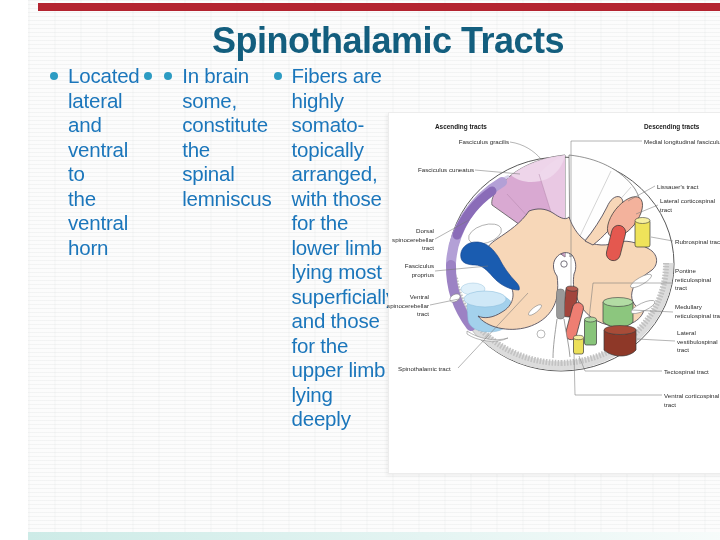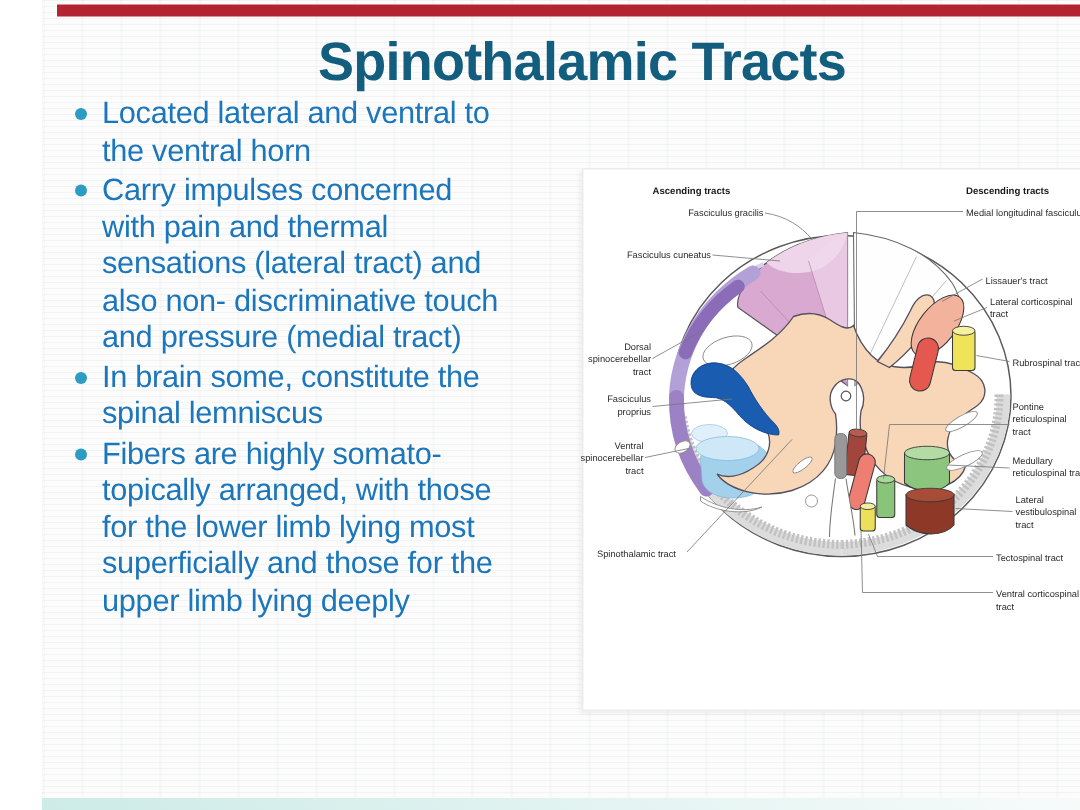--- a/index.html
+++ b/index.html
@@ -13,21 +13,21 @@
     margin-left: 28px;
   }
   .top-stripe { position:absolute; left:10px; top:3px; width:686px; height:8px; background:#b42430; }
   .corner-block { position:absolute; right:0; top:0; width:22px; height:34px; background:#8c2026; }
   .bottom-bar { position:absolute; left:0; bottom:0; width:100%; height:8px;
     background:linear-gradient(90deg,#cdebe7 0%, #e4f4f2 55%, #f8fcfb 100%); }
   .title {
     position:absolute; left:0; top:20px; width:720px; text-align:center;
     font-size:36px; font-weight:800; color:#135e7e; letter-spacing:-0.5px;
   }
-  .bullets { position:absolute; left:22px; top:64px; width:346px; display:flex; flex-direction:column; gap:2px; }
+  .bullets { position:absolute; left:22px; top:64px; width:346px; display:flex; flex-direction:row; gap:2px; }
   .bullet-item { display:flex; }
   .dot { flex:0 0 8px; width:8px; height:8px; border-radius:50%; background:#2d9cc3; margin:8px 10px 0 0; }
   .bullet-text { font-size:20.5px; line-height:24.5px; color:#1b76bb; white-space:pre-line; letter-spacing:-0.2px; }
   .diagram {
     position:absolute; left:360px; top:112px; width:344px; height:360px;
     background:#ffffff; border:1px solid #ececec; box-shadow:-2px 2px 3px rgba(0,0,0,0.05);
   }
   .diagram svg { display:block; overflow:visible; }
   .diagram text { font-family:"Liberation Sans",sans-serif; font-size:6.2px; fill:#2b2b2b; }
   .diagram text.hdr { font-weight:bold; fill:#1a1a1a; font-size:6.4px; }
@@ -46,25 +46,20 @@
   <div class="title">Spinothalamic Tracts</div>
 
   <div class="bullets">
     <div class="bullet-item">
       <span class="dot"></span>
       <div class="bullet-text">Located lateral and ventral to
 the ventral horn</div>
     </div>
     <div class="bullet-item">
       <span class="dot"></span>
-      <div class="bullet-text">Carry impulses concerned
-with pain and thermal
-sensations (lateral tract) and
-also non- discriminative touch
-and pressure (medial tract)</div>
     </div>
     <div class="bullet-item">
       <span class="dot"></span>
       <div class="bullet-text">In brain some, constitute the
 spinal lemniscus</div>
     </div>
     <div class="bullet-item">
       <span class="dot"></span>
       <div class="bullet-text">Fibers are highly somato-
 topically arranged, with those

